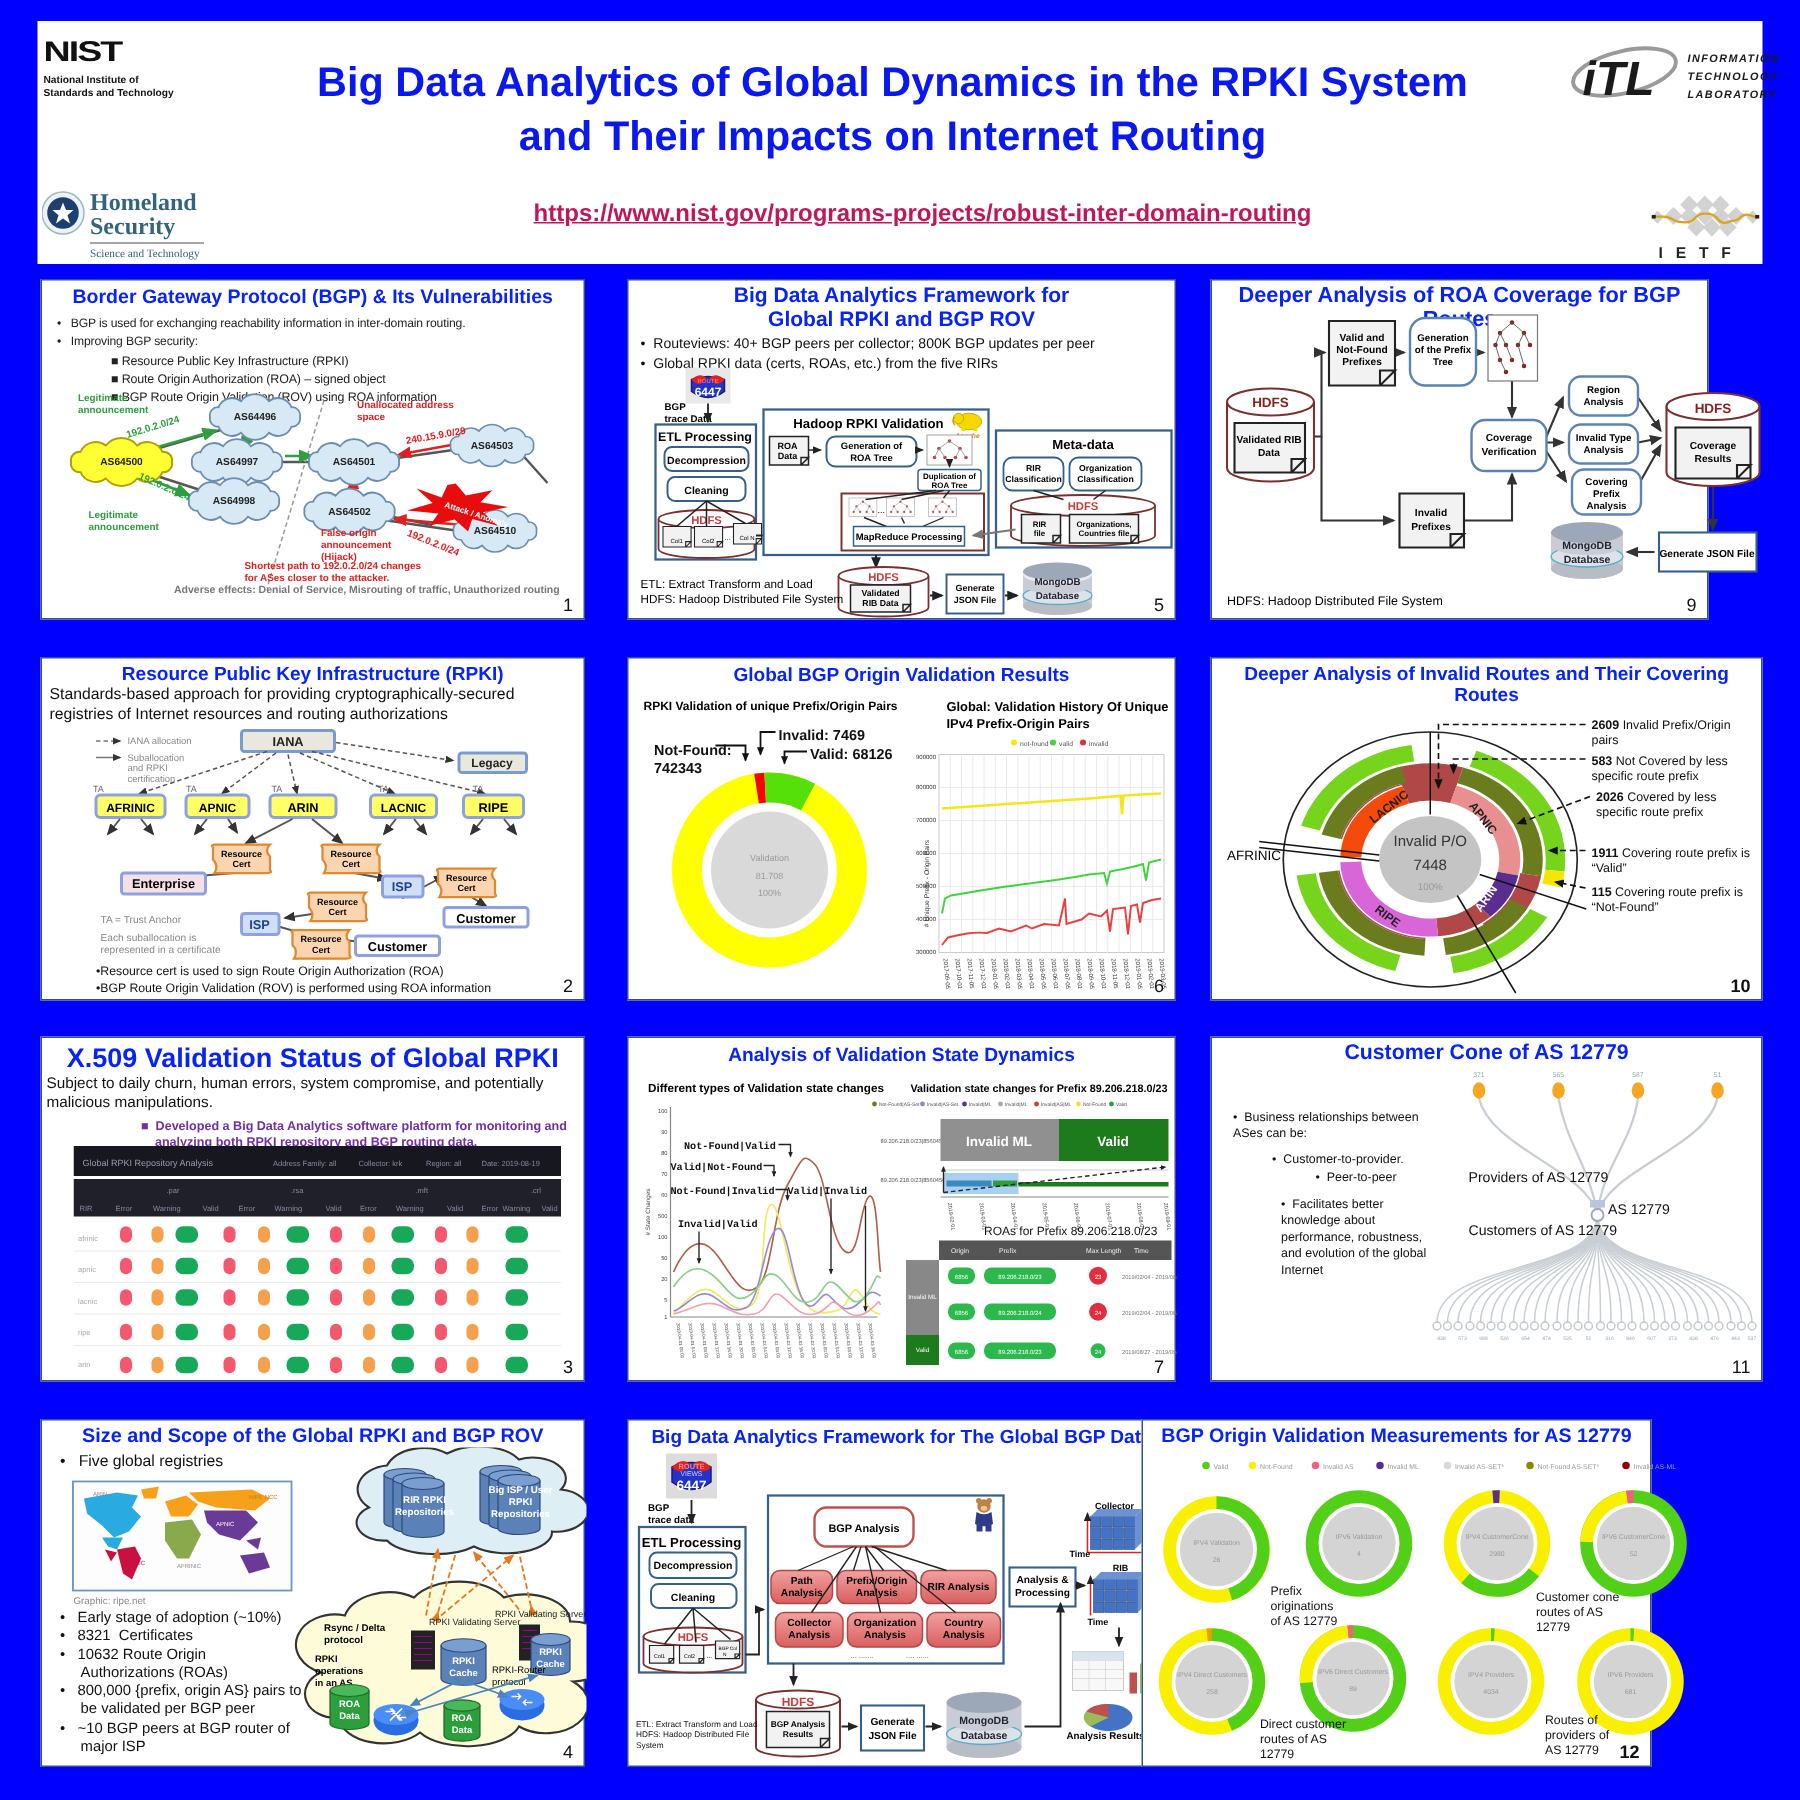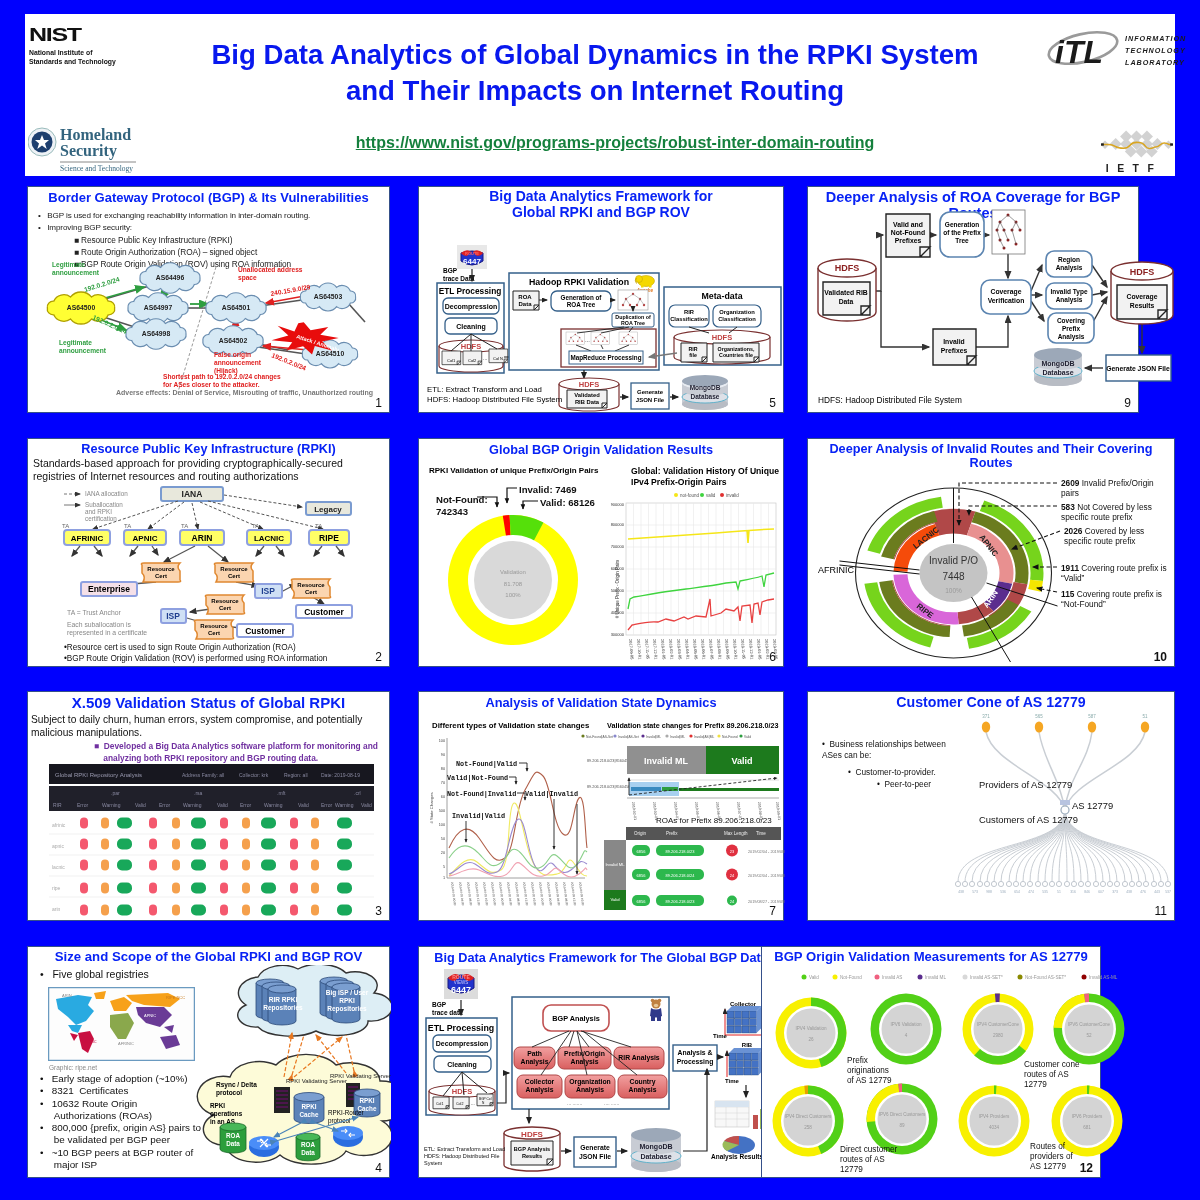--- a/index.html
+++ b/index.html
@@ -28,21 +28,21 @@
         <circle cx="14" cy="16" r="10.5" fill="#1d3f6e"></circle>
         <path d="M14 9 L16 14 L21 14 L17 17.5 L18.7 23 L14 19.6 L9.3 23 L11 17.5 L7 14 L12 14 Z" fill="#fff"></path>
         <text x="32" y="14" font-family="Liberation Serif" font-size="16" font-weight="bold" fill="#33647e">Homeland</text>
         <text x="32" y="30" font-family="Liberation Serif" font-size="16" font-weight="bold" fill="#33647e">Security</text>
         <line x1="32" y1="36" x2="108" y2="36" stroke="#888" stroke-width="1"></line>
         <text x="32" y="45" font-family="Liberation Serif" font-size="7.5" fill="#33647e">Science and Technology</text>
       </svg>
     </div>
 
     <div class="abs" style="left:120px;top:23px;width:900px;text-align:center;color:#0818ee;font-weight:bold;font-size:27.6px;line-height:1.3;">Big Data Analytics of Global Dynamics in the RPKI System<br>and Their Impacts on Internet Routing</div>
-    <div class="abs" style="left:125px;top:120px;width:900px;text-align:center;"><span style="color:#15803d;font-weight:bold;font-size:16px;text-decoration:underline;padding-left:30px;">https://www.nist.gov/programs-projects/robust-inter-domain-routing</span></div>
+    <div class="abs" style="left:125px;top:120px;width:900px;text-align:center;"><span style="color:#be185d;font-weight:bold;font-size:16px;text-decoration:underline;padding-left:30px;">https://www.nist.gov/programs-projects/robust-inter-domain-routing</span></div>
 
     <div class="abs" style="left:1022px;top:12px;width:150px;">
       <svg width="150" height="48" viewBox="0 0 150 48">
         <ellipse cx="36" cy="22" rx="35" ry="14" fill="none" stroke="#9a9a9a" stroke-width="2.6" transform="rotate(-13 36 22)"></ellipse>
         <text x="8" y="37" font-family="Liberation Sans" font-size="32" font-weight="bold" font-style="italic" fill="#1a1a1a">iTL</text>
         <text x="78" y="15" font-family="Liberation Sans" font-size="7.2" font-weight="bold" font-style="italic" fill="#1a1a1a" letter-spacing="1">INFORMATION</text>
         <text x="78" y="27" font-family="Liberation Sans" font-size="7.2" font-weight="bold" font-style="italic" fill="#1a1a1a" letter-spacing="1">TECHNOLOGY</text>
         <text x="78" y="39" font-family="Liberation Sans" font-size="7.2" font-weight="bold" font-style="italic" fill="#1a1a1a" letter-spacing="1">LABORATORY</text>
       </svg>
     </div>
@@ -294,21 +294,21 @@
         <text x="39" y="150">represented in a certificate</text>
       </g>
     </svg>
     <div class="abs" style="left:36px;top:203px;font-size:8.2px;color:#111;line-height:1.35;">
       <div>•Resource cert is used to sign Route Origin Authorization (ROA)</div>
       <div>•BGP Route Origin Validation (ROV) is performed using ROA information</div>
     </div>
     <div class="pnum">2</div>
   </div>
   <div class="panel" id="p3" style="left:27px;top:691px;width:363px;height:230px;">
-    <div class="ptitle" style="font-size:15px;margin-top:3px;">X.509 Validation Status of Global RPKI</div>
+    <div class="ptitle" style="font-size:18px;margin-top:3px;">X.509 Validation Status of Global RPKI</div>
     <div style="font-size:10.2px;color:#111;margin:1px 6px 0 3px;line-height:1.3;">Subject to daily churn, human errors, system compromise, and potentially malicious manipulations.</div>
     <div style="font-size:8.4px;color:#7030a0;font-weight:bold;margin:2px 2px 0 66px;line-height:1.35;white-space:nowrap;">■&nbsp;&nbsp;Developed a Big Data Analytics software platform for monitoring and<br>&nbsp;&nbsp;&nbsp;&nbsp;analyzing both RPKI repository and BGP routing data.</div>
     <svg class="abs" style="left:21px;top:72px;" width="325" height="152" viewBox="0 0 325 152">
       <rect x="0" y="0" width="325" height="20" fill="#17171f"></rect>
       <rect x="0" y="22" width="325" height="25" fill="#20202a"></rect>
       <text x="6" y="13" font-size="6" fill="#9a9ab0">Global RPKI Repository Analysis</text>
       <g font-size="5" fill="#8888a0">
         <text x="133" y="13">Address Family: all</text>
           <text x="190" y="13">Collector: krk</text>
           <text x="235" y="13">Region: all</text>
@@ -515,20 +515,24 @@
       <g stroke="#4a84b8" stroke-width="1.2" fill="none">
         <path d="M105 158 L78 172" marker-end="url(#abl)" marker-start="url(#abl)"></path>
         <path d="M120 158 L142 166" marker-end="url(#abl)" marker-start="url(#abl)"></path>
         <path d="M80 176 L162 152" marker-end="url(#abl)" marker-start="url(#abl)"></path>
       </g>
     </svg>
     <div class="pnum">4</div>
   </div>
   <div class="panel" id="p5" style="left:418px;top:186px;width:366px;height:227px;">
     <div class="ptitle" style="font-size:14px;margin-top:2px;">Big Data Analytics Framework for<br>Global RPKI and BGP ROV</div>
+    <div style="font-size:9.4px;color:#111;margin:3px 0 0 8px;line-height:1.34;">
+      <div>•&nbsp;&nbsp;Routeviews: 40+ BGP peers per collector; 800K BGP updates per peer</div>
+      <div>•&nbsp;&nbsp;Global RPKI data (certs, ROAs, etc.) from the five RIRs</div>
+    </div>
     <svg class="abs" style="left:0;top:58px;" width="366" height="169" viewBox="0 0 366 169">
       <defs>
         <marker id="ab5" markerWidth="8" markerHeight="8" refX="5" refY="2.5" orient="auto">
             <path d="M0 0L6 2.5L0 5Z" fill="#222"></path>
           </marker>
         <marker id="ag5" markerWidth="8" markerHeight="8" refX="5" refY="2.5" orient="auto">
             <path d="M0 0L6 2.5L0 5Z" fill="#777"></path>
           </marker>
         <g id="file5">
             <path d="M0 0 L26 0 L26 19 L21 19 L21 14 L26 14 L21 19 L0 19 Z" fill="#f2f2f2" stroke="#222" stroke-width="1"></path>
@@ -1464,20 +1468,21 @@
       </g>
     </svg>
     <div class="pnum" style="font-weight:bold;">10</div>
   </div>
   <div class="panel" id="p11" style="left:807px;top:691px;width:368px;height:230px;">
     <div class="ptitle" style="font-size:14.2px;margin-top:3px;">Customer Cone of AS 12779</div>
     <div class="abs" style="left:14px;top:47px;width:138px;font-size:8.3px;color:#111;line-height:1.32;">
       <div>•&nbsp;&nbsp;Business relationships between ASes can be:</div>
       <div style="margin:6px 0 0 26px;">•&nbsp;&nbsp;Customer-to-provider.</div>
       <div style="margin:1px 0 6px 26px;text-align:center;">•&nbsp;&nbsp;Peer-to-peer</div>
+      <div style="margin:7px 0 0 32px;">•&nbsp;&nbsp;Facilitates better knowledge about performance, robustness, and evolution of the global Internet</div>
     </div>
     <svg class="abs" style="left:0;top:18px;" width="368" height="212" viewBox="0 0 368 212">
 
       <path d="M257 100 C 250 70 185 55 178 22" fill="none" stroke="#c9ced4" stroke-width="1.5"></path>
       <path d="M257 100 C 252 68 236 52 231 22" fill="none" stroke="#c9ced4" stroke-width="1.5"></path>
       <path d="M257 100 C 260 68 280 52 284 22" fill="none" stroke="#c9ced4" stroke-width="1.5"></path>
       <path d="M257 100 C 263 70 330 55 337 22" fill="none" stroke="#c9ced4" stroke-width="1.5"></path>
       <g fill="#f5a623">
         <ellipse cx="178" cy="17" rx="4.2" ry="5.5"></ellipse>
           <ellipse cx="231" cy="17" rx="4.2" ry="5.5"></ellipse>

